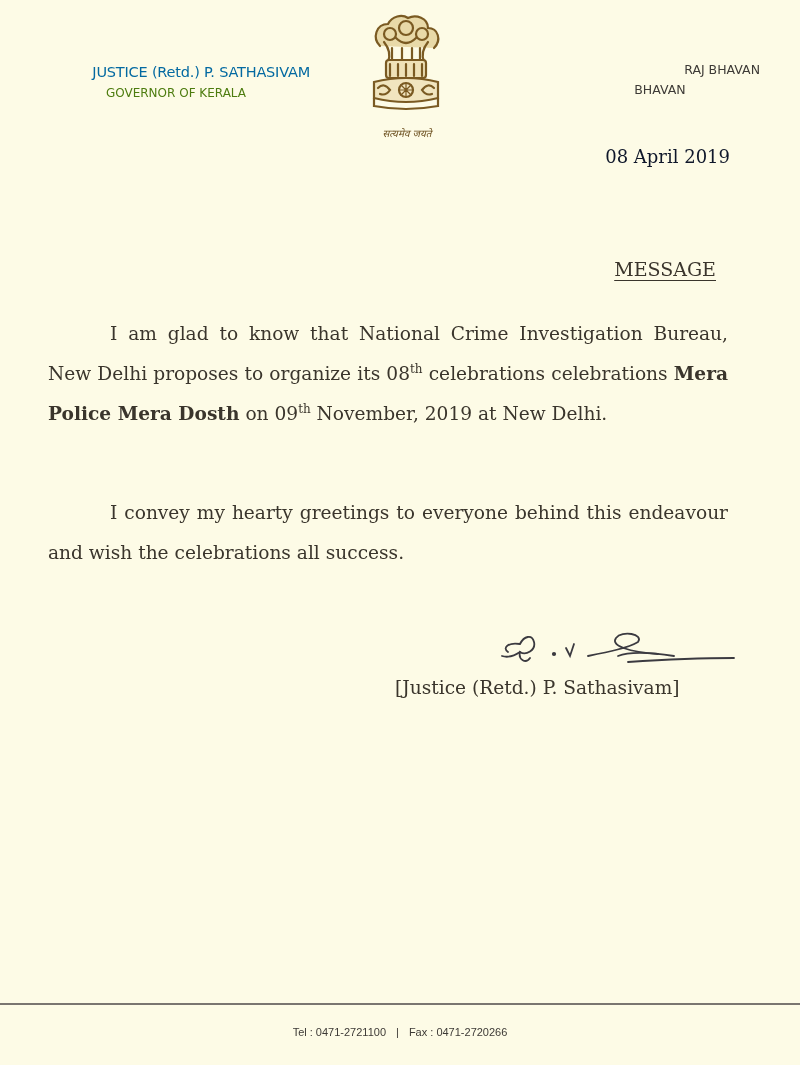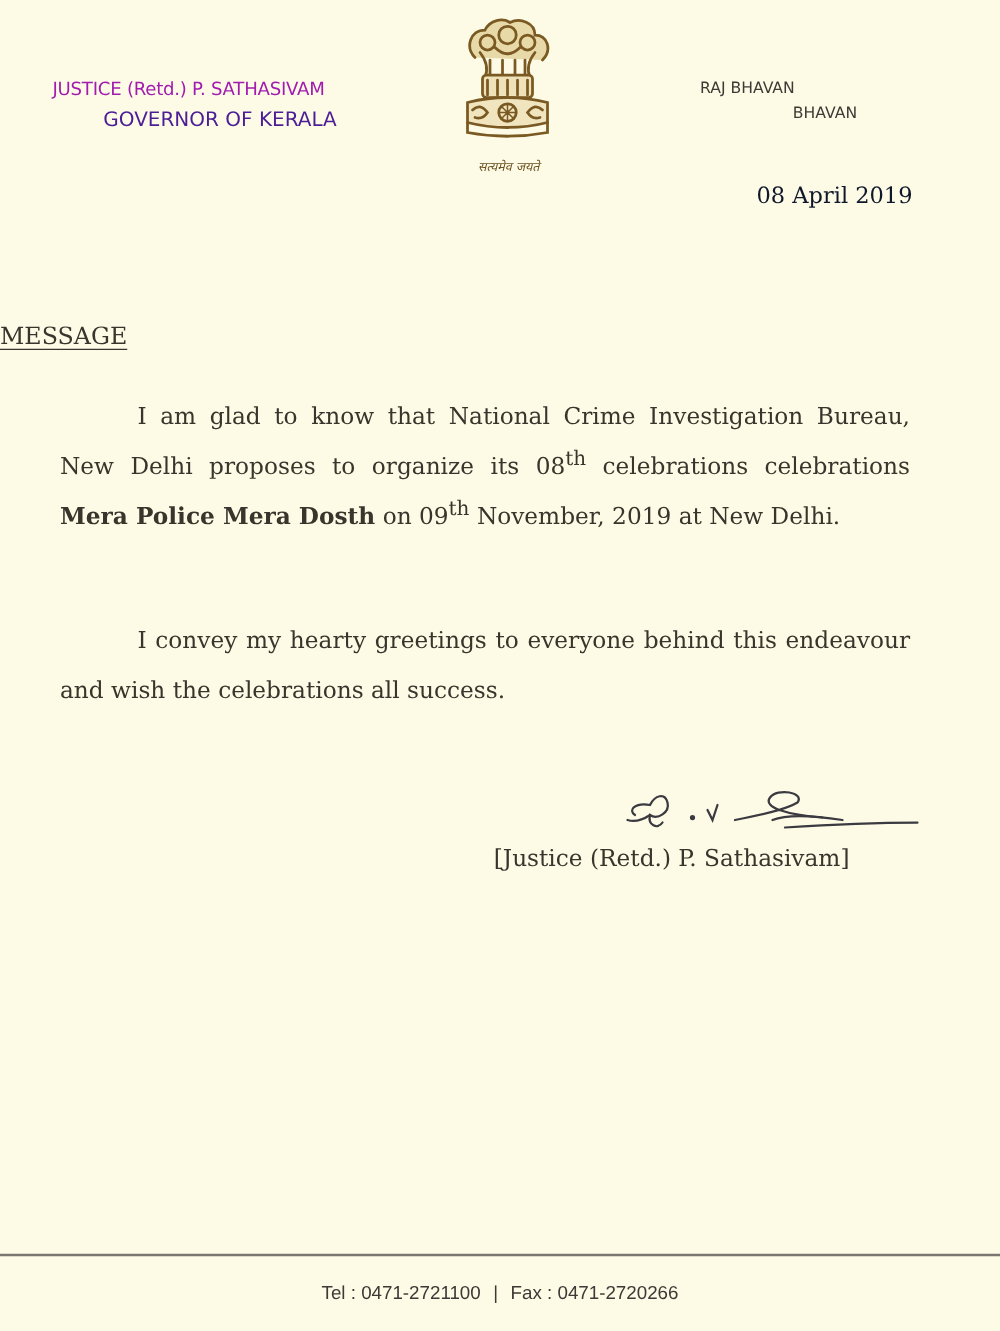--- a/index.html
+++ b/index.html
@@ -5,45 +5,45 @@
   html, body { margin:0; padding:0; }
   body {
     width:800px; height:1065px; position:relative; overflow:hidden;
     background:#fdfbe6;
     color:#3a352c;
   }
   .sans { font-family:"DejaVu Sans", "Liberation Sans", sans-serif; }
   .serif { font-family:"DejaVu Serif", "Liberation Serif", serif; }
   .abs { position:absolute; }
 
-  #sender-name { left:42px; top:64px; width:268px; text-align:left; font-size:14.5px; letter-spacing:-0.2px; color:#a21caf; }
-  #sender-title { left:42px; top:86px; width:268px; text-align:center; font-size:16px; color:#4c1d95; }
+  #sender-name { left:42px; top:64px; width:268px; text-align:right; font-size:14.5px; letter-spacing:-0.2px; color:#0369a1; }
+  #sender-title { left:42px; top:86px; width:268px; text-align:center; font-size:12px; color:#4d7c0f; }
 
   #emblem { left:362px; top:8px; width:88px; height:118px; }
   #emblem-motto { left:372px; top:126px; width:70px; text-align:center; font-size:10px; color:#6b4f1e; font-family:"DejaVu Sans", sans-serif;font-style:italic; }
 
-  #office-name { left:560px; top:62px; width:200px; text-align:left; font-size:12.5px; color:#3d3a36; }
+  #office-name { left:560px; top:62px; width:200px; text-align:right; font-size:12.5px; color:#3d3a36; }
   #office-state { left:560px; top:82px; width:200px; text-align:center; font-size:12.5px; color:#3d3a36; }
 
   #letter-date { left:560px; top:146px; width:170px; text-align:right; font-size:18px; color:#0f172a; }
 
-  #message-title { left:0; top:258px; width:716px; text-align:left; font-size:19px; text-decoration:underline; text-underline-offset:4px; }
+  #message-title { left:0; top:258px; width:716px; text-align:right; font-size:19px; text-decoration:underline; text-underline-offset:4px; }
 
   .para { left:48px; width:680px; font-size:18.6px; line-height:40px; text-align:justify; color:#3a352c; }
   #para-1 { top:314px; }
   #para-2 { top:493px; }
   .indent { display:inline-block; width:62px; }
-  sup { font-size:16px; vertical-align:7px; line-height:0; }
+  sup { font-size:12px; vertical-align:7px; line-height:0; }
   b { font-weight:bold; }
 
   #signature { left:498px; top:622px; width:240px; height:52px; }
   #signatory { left:395px; top:677px; width:340px; font-size:18.6px; }
 
   #footer-rule { left:0; top:1003px; width:800px; height:2px; background:#7a7570; }
-  #footer-contact { left:0; top:1026px; width:800px; text-align:center; font-size:15px; color:#3d3a36; font-family:"Liberation Sans", sans-serif; }
+  #footer-contact { left:0; top:1026px; width:800px; text-align:center; font-size:11px; color:#3d3a36; font-family:"Liberation Sans", sans-serif; }
   .sep { display:inline-block; margin:0 10px; }
 </style>
 </head>
 <body>
 
 <div class="abs sans" id="sender-name">JUSTICE (Retd.) P. SATHASIVAM</div>
 <div class="abs sans" id="sender-title">GOVERNOR OF KERALA</div>
 
 <div class="abs" id="emblem">
   <svg width="88" height="118" viewBox="0 0 88 118" fill="none" stroke="#7a5a22" stroke-width="2.2" stroke-linecap="round">

